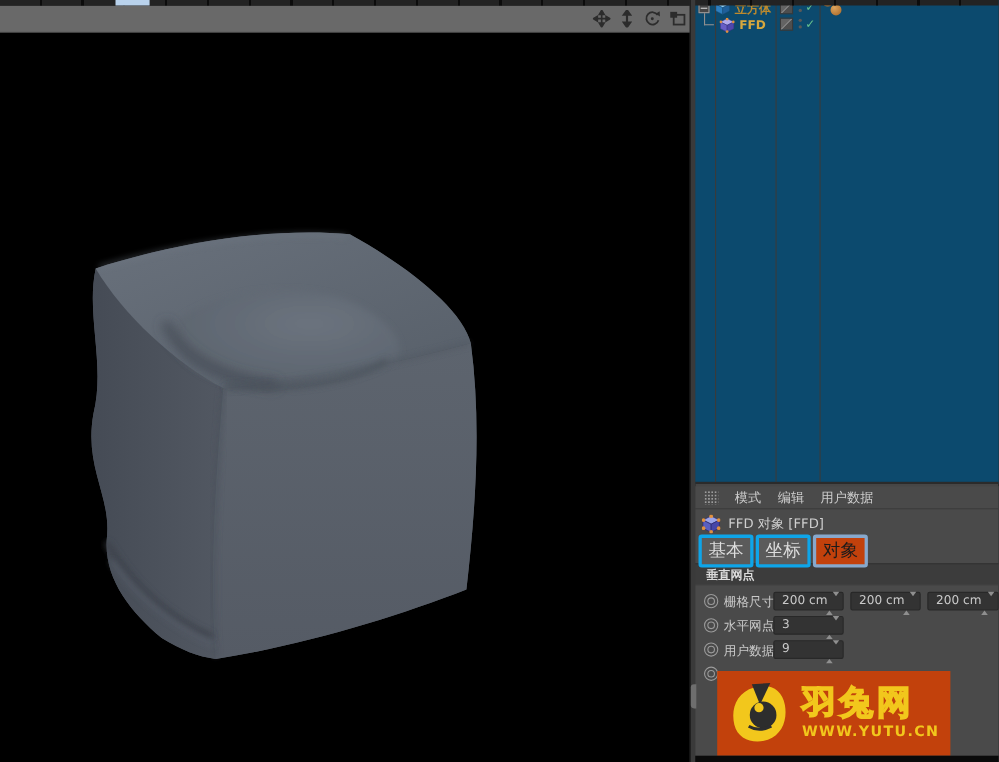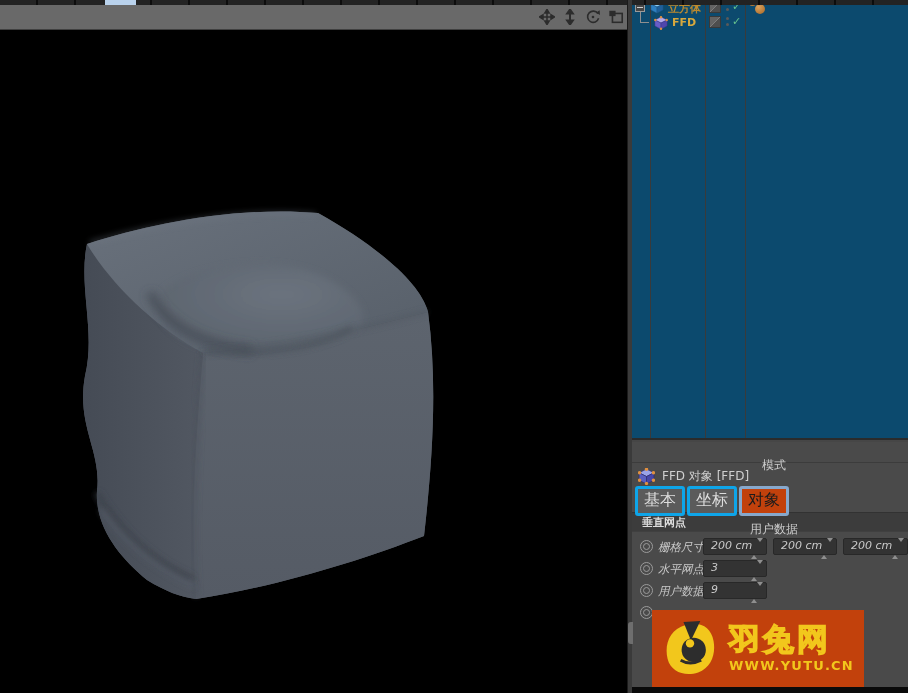--- a/index.html
+++ b/index.html
@@ -43,32 +43,32 @@
   .lbl-ffd  { color:#d7a83e; }
   .om-patch { position:absolute; left:77px; top:1px; width:12px; height:12px; border:1px solid #393939;
     background:linear-gradient(135deg,#636363 0 46%,#7d7d7d 46% 54%,#4e4e4e 54% 100%); }
   .om-dots { position:absolute; left:94px; top:2px; width:4px; height:11px; }
   .om-dots i { display:block; width:3px; height:3px; border-radius:50%; background:#595959; margin-bottom:3px; }
   .om-check { position:absolute; left:100px; top:0; font-size:11px; font-weight:bold; color:#66c28e; }
   .om-tagdot { position:absolute; border-radius:50%; background:radial-gradient(circle at 35% 30%, #dda45e, #a56524); }
 
   
   .attr-manager { position:absolute; left:0; top:442px; width:276px; height:251px; background:#4a4a4a; }
-  .attr-menubar { height:21px; border-bottom:1px solid #3c3c3c; display:flex; align-items:center; gap:15px; padding-left:8px;flex-direction:column; }
+  .attr-menubar { height:21px; border-bottom:1px solid #3c3c3c; display:flex; align-items:center; gap:15px; padding-left:8px; }
   .grid-icon { width:13px; height:13px;
     background-image:radial-gradient(#9d9d9d 0.9px, transparent 1.05px); background-size:3px 3px; }
   .menu-item { font-size:12px; color:#cccccc; }
   .attr-title { height:27px; display:flex; align-items:center; gap:7px; padding-left:6px; }
   .attr-title .title-text { font-size:12px; color:#cfcfcf; }
   .attr-tabs { height:22px; display:flex; align-items:center; gap:2px; padding-left:3px; }
   .tab { font-size:16px; color:#dddddd; background:#5b5b5b; border:3px solid #0ea5e9; border-radius:3px; padding:1px 6px 2px; }
   .tab.selected { background:#c2410c; color:#1b1b1b; border-color:#87a8cc; }
   .attr-section { height:20px; background:#3c3c3c; border-top:1px solid #323232; border-bottom:1px solid #404040;
     display:flex; align-items:center; padding-left:10px; font-size:11px; font-weight:bold; color:#dcdcdc; }
-  .attr-rows { position:relative; padding-top:4px;font-style:italic; }
+  .attr-rows { position:relative; padding-top:4px; }
   .prop-row { position:relative; height:22px; }
   .kf-circle { position:absolute; left:8px; top:4px; width:13px; height:13px; border:1.5px solid #9b9b9b; border-radius:50%; }
   .kf-circle::after { content:""; position:absolute; left:2.2px; top:2.2px; width:5px; height:5px; border:1px solid #9b9b9b; border-radius:50%; }
   .prop-label { position:absolute; left:26px; top:4px; font-size:11.5px; color:#c9c9c9; white-space:nowrap; }
   .prop-field { position:absolute; top:2px; height:17px; width:64px; background:#333333; border:1px solid #282828; border-radius:2px;
     color:#c9c9c9; font-size:11px; line-height:14px; padding-left:7px; }
   .f1 { left:71px; } .f2 { left:141px; } .f3 { left:211px; width:65px; }
   .stepper { position:absolute; right:3px; top:3px; }
   .stepper .up { width:0; height:0; border-left:3.5px solid transparent; border-right:3.5px solid transparent; border-bottom:4px solid #8f8f8f; margin-bottom:1.5px; }
   .stepper .dn { width:0; height:0; border-left:3.5px solid transparent; border-right:3.5px solid transparent; border-top:4px solid #8f8f8f; }

